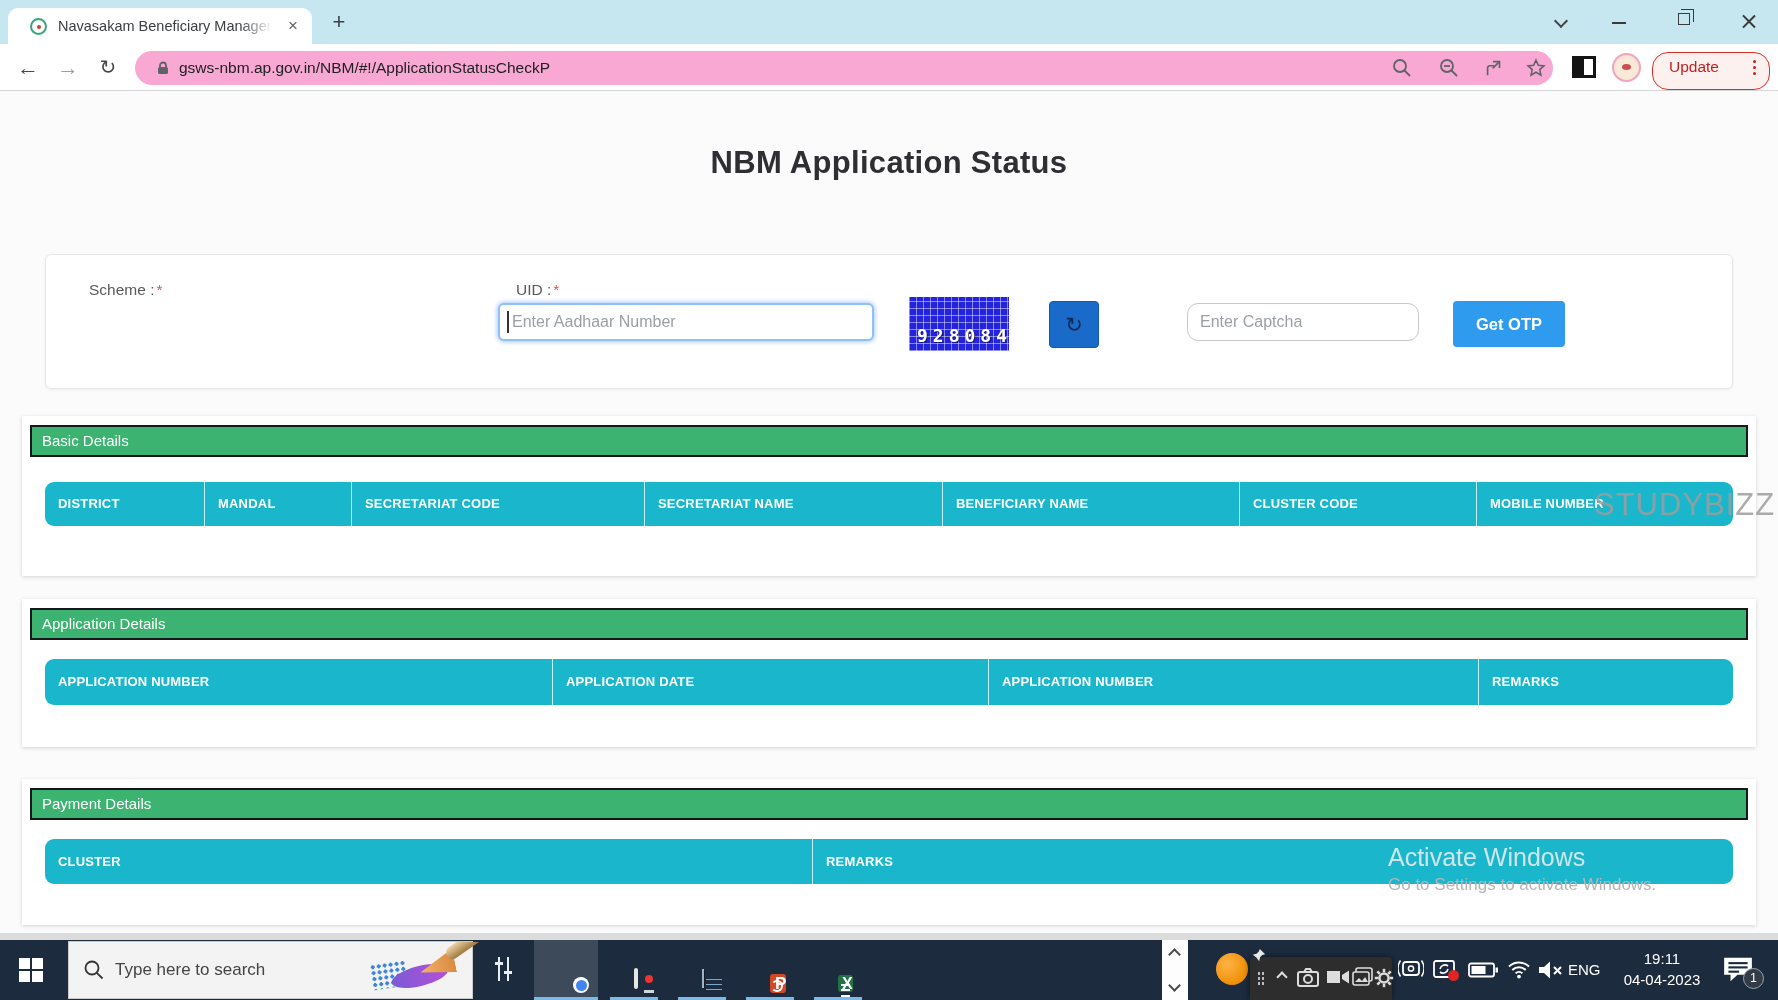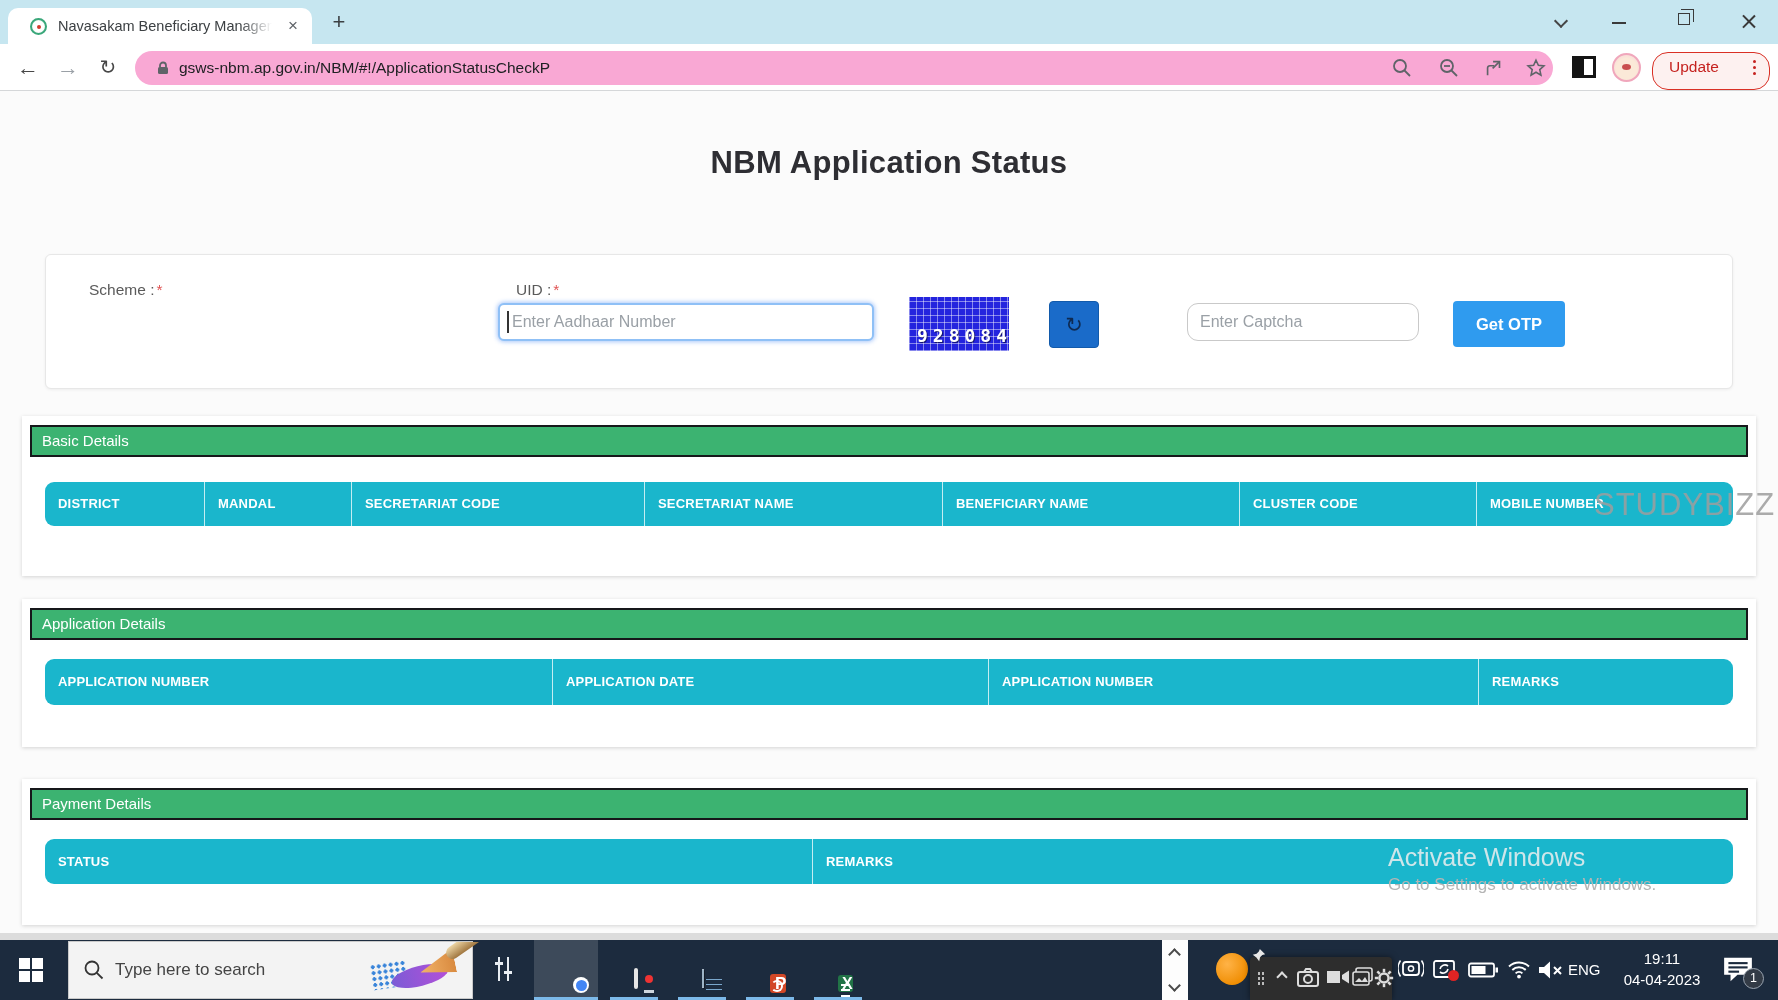--- a/index.html
+++ b/index.html
@@ -244,21 +244,21 @@
         <div class="th" style="width:508px">APPLICATION NUMBER</div>
         <div class="th" style="width:436px">APPLICATION DATE</div>
         <div class="th" style="width:490px">APPLICATION NUMBER</div>
         <div class="th" style="width:254px">REMARKS</div>
       </div>
     </div>
 
     <div class="sec-card card-pay">
       <div class="sec-bar">Payment Details</div>
       <div class="thead">
-        <div class="th" style="width:768px">STATUS</div>
+        <div class="th" style="width:768px">CLUSTER</div>
         <div class="th" style="width:920px">REMARKS</div>
       </div>
     </div>
 
     <div class="wm-brand">STUDYBIZZ</div>
     <div class="wm-activate">Activate Windows</div>
     <div class="wm-activate-sub">Go to Settings to activate Windows.</div>
   </div>
 
   <div class="win-edge"></div>

